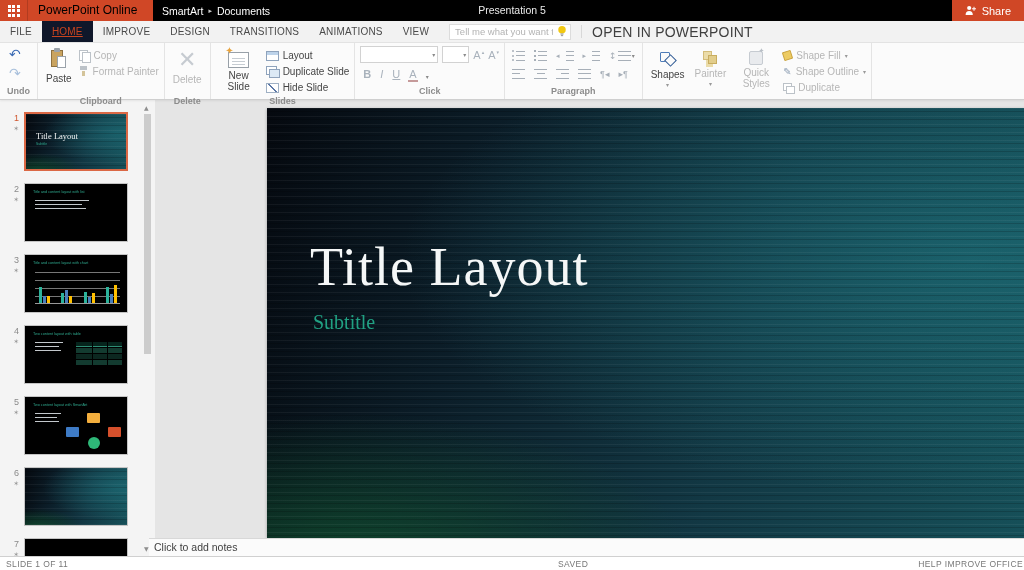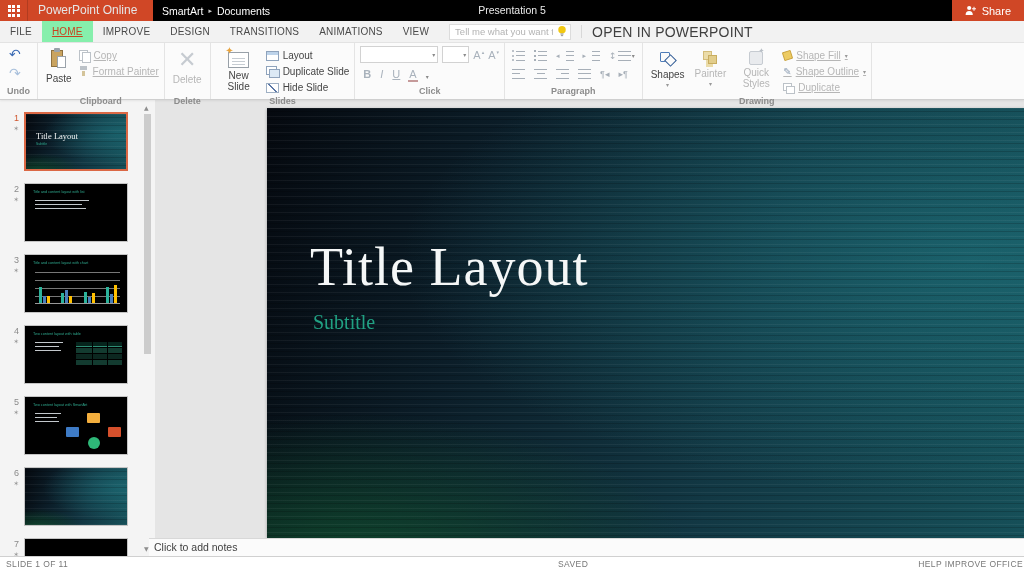--- a/index.html
+++ b/index.html
@@ -6,50 +6,50 @@
   html,body { width:1024px; height:570px; overflow:hidden; font-family:"Liberation Sans",sans-serif; background:#E6E6E6; }
   .glyph { font-family:"DejaVu Sans",sans-serif; }
   button { font-family:inherit; background:none; border:none; cursor:pointer; }
 
   
   .topbar { position:absolute; top:0; left:0; width:1024px; height:21px; background:#000; display:flex; align-items:stretch; z-index:50; }
   .orangewrap { display:flex; background:#D04726; width:153px; }
   .app-launcher { width:28px; display:flex; align-items:center; justify-content:center; border-right:1px solid rgba(0,0,0,.15); }
   .waffle { display:grid; grid-template-columns:repeat(3,3px); gap:1.5px; }
   .waffle i { width:3px; height:3px; background:#fff; }
-  .brand { color:#e5e5e5; font-size:12px; line-height:21px; padding-left:10px; white-space:nowrap; }
+  .brand { color:#000000; font-size:12px; line-height:21px; padding-left:10px; white-space:nowrap; }
   .crumbs { display:flex; align-items:center; padding-left:9px; font-size:10.5px; color:#fff; gap:5px; }
   .crumbs a { color:#fff; text-decoration:none; cursor:pointer; }
   .crumbs .sep { font-size:7px; color:#CCC; }
   .doc-title { position:absolute; left:0; right:0; text-align:center; line-height:21px; font-size:10.5px; color:#EAEAEA; pointer-events:none; }
   .share { position:absolute; right:0; top:0; height:21px; background:#D04726; color:#fff; font-size:11px; padding:0 13px; display:flex; align-items:center; gap:6px; }
 
   
   .tabrow { position:absolute; top:21px; left:0; width:1024px; height:22px; background:#F2F2F2; border-bottom:1px solid #E3E3E3; display:flex; align-items:center; z-index:40; }
   .tab { font-size:10px; color:#4A4A4A; padding:0 10px; line-height:21px; letter-spacing:.2px; cursor:pointer; }
-  .tab.active { background:#86efac; color:#C8441F;text-decoration:underline; }
+  .tab.active { background:#0f172a; color:#C8441F;text-decoration:underline; }
   .tellme { margin-left:10px; width:122px; height:16px; border:1px solid #DCDCDC; background:#fff; display:flex; align-items:center; }
   .tellme input { flex:1; border:none; outline:none; font-size:9.5px; color:#444; padding:0 3px 0 5px; min-width:0; font-family:inherit; }
   .tellme input::placeholder { color:#B3B3B3; }
   .bulb { width:12px; height:13px; margin-right:2px; flex:none; }
   .vdiv { width:1px; height:13px; background:#D8D8D8; margin:0 10px; }
   .open-in { font-size:14px; color:#3F3F3F; letter-spacing:.2px; cursor:pointer; }
 
   
   .ribbon { position:absolute; top:43px; left:0; width:1024px; height:57px; background:#FBFBFB; border-bottom:1px solid #CFCFCF; box-shadow:0 1px 2px rgba(0,0,0,.07); display:flex; align-items:stretch; z-index:30; }
   .rgroup { display:flex; flex-direction:column; border-right:1px solid #E4E4E4; padding:3px 5px 0; }
   .g-body { flex:1; display:flex; align-items:flex-start; gap:4px; }
   .g-label { text-align:center; font-size:9px; color:#8C8C8C; padding:1px 2px 3px; white-space:nowrap;font-weight:bold; }
   .bigbtn { display:flex; flex-direction:column; align-items:center; gap:2px; padding:2px 3px; height:49px; }
   .bigbtn .blabel { font-size:10px; color:#444; line-height:11px; text-align:center; white-space:nowrap; }
   .bigbtn .blabel.two { white-space:normal; width:40px; }
   .bigbtn.dis .blabel { color:#B6B6B6; }
   .stack { display:flex; flex-direction:column; gap:3px; margin-top:3px; }
   .srow { display:flex; align-items:center; gap:4px; font-size:10px; color:#444; height:13px; white-space:nowrap; }
-  .srow.dis { color:#B6B6B6;text-decoration:underline; }
+  .srow.dis { color:#B6B6B6; }
   .caret { font-size:6px; color:#8A8A8A; line-height:6px; }
   .srow .caret, .bigbtn .caret { color:#9A9A9A; }
 
   
   .undo-col { display:flex; flex-direction:column; gap:4px; padding:1px 4px; }
   .uarrow { font-size:14px; line-height:15px; color:#3E6DB5; }
   .uarrow.dis { color:#A9C0DC; }
 
   
   .ic-paste { position:relative; width:18px; height:23px; }
@@ -428,21 +428,20 @@
           <span class="ic-outline glyph">✎</span>
           <span>Shape Outline</span>
           <span class="caret glyph">▾</span>
         </button>
         <button class="srow dis">
           <span class="ic-dup2"></span>
           <span>Duplicate</span>
         </button>
       </div>
     </div>
-    <div class="g-label">Drawing</div>
   </div>
 
 </section>
 
 <main class="workspace">
 
   <aside class="thumbpanel">
 
     <div class="thumb-item" style="top:12px;">
       <div class="thumb-meta">

